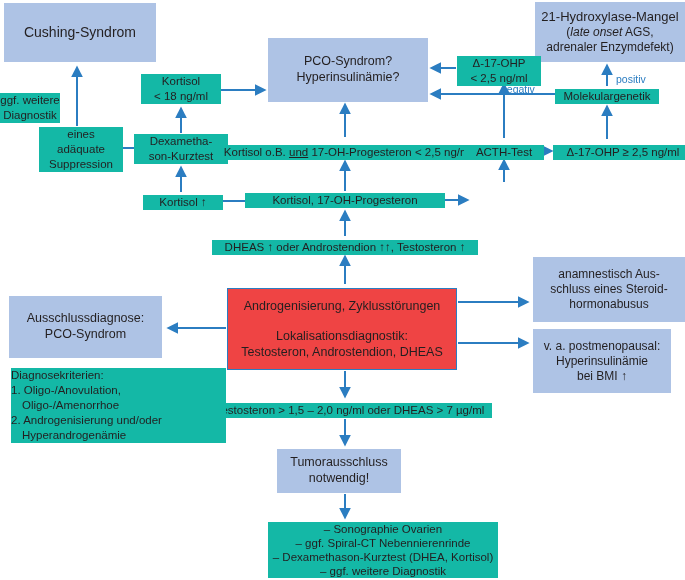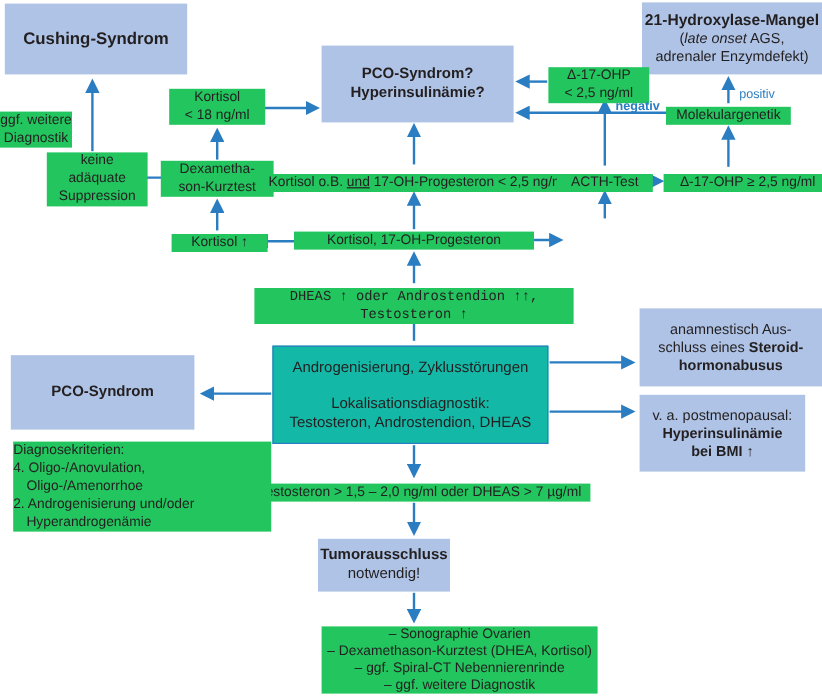--- a/index.html
+++ b/index.html
@@ -3,28 +3,28 @@
 <meta charset="utf-8">
 <style>
   * { margin:0; padding:0; box-sizing:border-box; }
   html,body { background:#ffffff; }
   body { font-family:"Liberation Sans", sans-serif; color:#231f20; }
   .canvas { position:relative; width:685px; height:580px; background:#ffffff; overflow:hidden; }
   svg.arrows { position:absolute; left:0; top:0; z-index:1; }
   .fbox { position:absolute; z-index:2; background:#aec3e5; display:flex; flex-direction:column;
           justify-content:center; align-items:center; text-align:center; line-height:1.25;
           font-size:12.5px; }
-  .wbox { position:absolute; z-index:2; background:#14b8a6; border:1.5px solid #2b7dc1;
+  .wbox { position:absolute; z-index:2; background:#ef4444; border:1.5px solid #2b7dc1;
           display:flex; flex-direction:column; justify-content:center; align-items:center;
           text-align:center; font-size:12.5px; line-height:16px; }
   .lbl { position:absolute; z-index:2; text-align:center; font-size:11.5px; line-height:15px;
-         background:#22c55e; }
+         background:#14b8a6; }
   .lbl .ln { display:block; }
   .left { text-align:left; }
-  .b { font-weight:bold; }
+  .b { font-weight:normal; }
   .i { font-style:italic; }
   .u { text-decoration:underline; }
   .blue { color:#2b7dc1; font-size:10.5px; background:transparent; }
   .indent { padding-left:11px; }
   .list { line-height:14px; }
   .spacer { height:14px; }
 </style>
 </head>
 <body>
 
@@ -73,54 +73,55 @@
     <span class="ln">Hyperinsulinämie?</span>
   </div>
 
   <div class="fbox" style="left:535px;top:2px;width:150px;height:60px;font-size:12px;">
     <span class="b" style="font-size:13px;">21-Hydroxylase-Mangel</span>
     <span><span>(</span><span class="i">late onset</span><span> AGS,</span></span>
     <span>adrenaler Enzymdefekt)</span>
   </div>
 
   <div class="fbox" style="left:9px;top:296px;width:153px;height:62px;">
+    <span>Ausschlussdiagnose:</span>
     <span class="b">PCO-Syndrom</span>
   </div>
 
   <div class="fbox" style="left:533px;top:257px;width:152px;height:65px;font-size:12px;">
     <span>anamnestisch Aus-</span>
     <span><span>schluss eines </span><span class="b">Steroid-</span></span>
     <span class="b">hormonabusus</span>
   </div>
 
   <div class="fbox" style="left:533px;top:329px;width:138px;height:64px;font-size:12px;">
     <span>v. a. postmenopausal:</span>
     <span class="b">Hyperinsulinämie</span>
     <span class="b">bei BMI ↑</span>
   </div>
 
-  <div class="fbox" style="left:265px;top:449px;width:110px;height:44px;">
+  <div class="fbox" style="left:277px;top:449px;width:124px;height:44px;">
     <span class="b">Tumorausschluss</span>
     <span>notwendig!</span>
   </div>
 
   <div class="wbox" style="left:227px;top:288px;width:230px;height:82px;">
     <span>Androgenisierung, Zyklusstörungen</span>
     <span class="spacer"></span>
     <span>Lokalisationsdiagnostik:</span>
     <span>Testosteron, Androstendion, DHEAS</span>
   </div>
 
   <div class="lbl" style="left:0px;top:93px;width:60px;">
     <span class="ln">ggf. weitere</span>
     <span class="ln">Diagnostik</span>
   </div>
 
   <div class="lbl" style="left:39px;top:127px;width:84px;">
-    <span class="ln">keine</span>
+    <span class="ln">eines</span>
     <span class="ln">adäquate</span>
     <span class="ln">Suppression</span>
   </div>
 
   <div class="lbl" style="left:141px;top:74px;width:80px;">
     <span class="ln">Kortisol</span>
     <span class="ln">&lt; 18 ng/ml</span>
   </div>
 
   <div class="lbl" style="left:134px;top:134px;width:94px;">
@@ -133,34 +134,34 @@
   </div>
 
   <div class="lbl" style="left:215px;top:145px;width:266px;">
     <span>Kortisol o.B. </span><span class="u">und</span><span> 17-OH-Progesteron &lt; 2,5 ng/ml</span>
   </div>
 
   <div class="lbl" style="left:245px;top:193px;width:200px;">
     <span>Kortisol, 17-OH-Progesteron</span>
   </div>
 
-  <div class="lbl" style="left:212px;top:240px;width:266px;font-family:Liberation Mono, monospace;">
+  <div class="lbl" style="left:212px;top:240px;width:266px;">
     <span>DHEAS ↑ oder Androstendion ↑↑, Testosteron ↑</span>
   </div>
 
   <div class="lbl" style="left:464px;top:145px;width:80px;">
     <span>ACTH-Test</span>
   </div>
 
   <div class="lbl" style="left:457px;top:56px;width:84px;">
     <span class="ln">Δ-17-OHP</span>
     <span class="ln">&lt; 2,5 ng/ml</span>
   </div>
 
-  <div class="lbl blue" style="left:513px;top:82px;width:40px;text-align:left;font-weight:bold;">
+  <div class="lbl blue" style="left:501px;top:82px;width:40px;text-align:left;">
     <span>negativ</span>
   </div>
 
   <div class="lbl blue" style="left:616px;top:72px;width:40px;text-align:left;">
     <span>positiv</span>
   </div>
 
   <div class="lbl" style="left:555px;top:89px;width:104px;">
     <span>Molekulargenetik</span>
   </div>
@@ -169,26 +170,26 @@
     <span>Δ-17-OHP ≥ 2,5 ng/ml</span>
   </div>
 
 
   <div class="lbl" style="left:208px;top:403px;width:284px;">
     <span>Testosteron &gt; 1,5 – 2,0 ng/ml oder DHEAS &gt; 7 µg/ml</span>
   </div>
 
   <div class="lbl left" style="left:11px;top:368px;width:215px;">
     <span class="ln">Diagnosekriterien:</span>
-    <span class="ln">4. Oligo-/Anovulation,</span>
+    <span class="ln">1. Oligo-/Anovulation,</span>
     <span class="ln indent">Oligo-/Amenorrhoe</span>
     <span class="ln">2. Androgenisierung und/oder</span>
     <span class="ln indent">Hyperandrogenämie</span>
   </div>
 
   <div class="lbl left list" style="left:268px;top:522px;width:230px;text-align:center;">
     <span class="ln">– Sonographie Ovarien</span>
+    <span class="ln">– ggf. Spiral-CT Nebennierenrinde</span>
     <span class="ln">– Dexamethason-Kurztest (DHEA, Kortisol)</span>
-    <span class="ln">– ggf. Spiral-CT Nebennierenrinde</span>
     <span class="ln">– ggf. weitere Diagnostik</span>
   </div>
 
 </div>
 
 </body></html>

